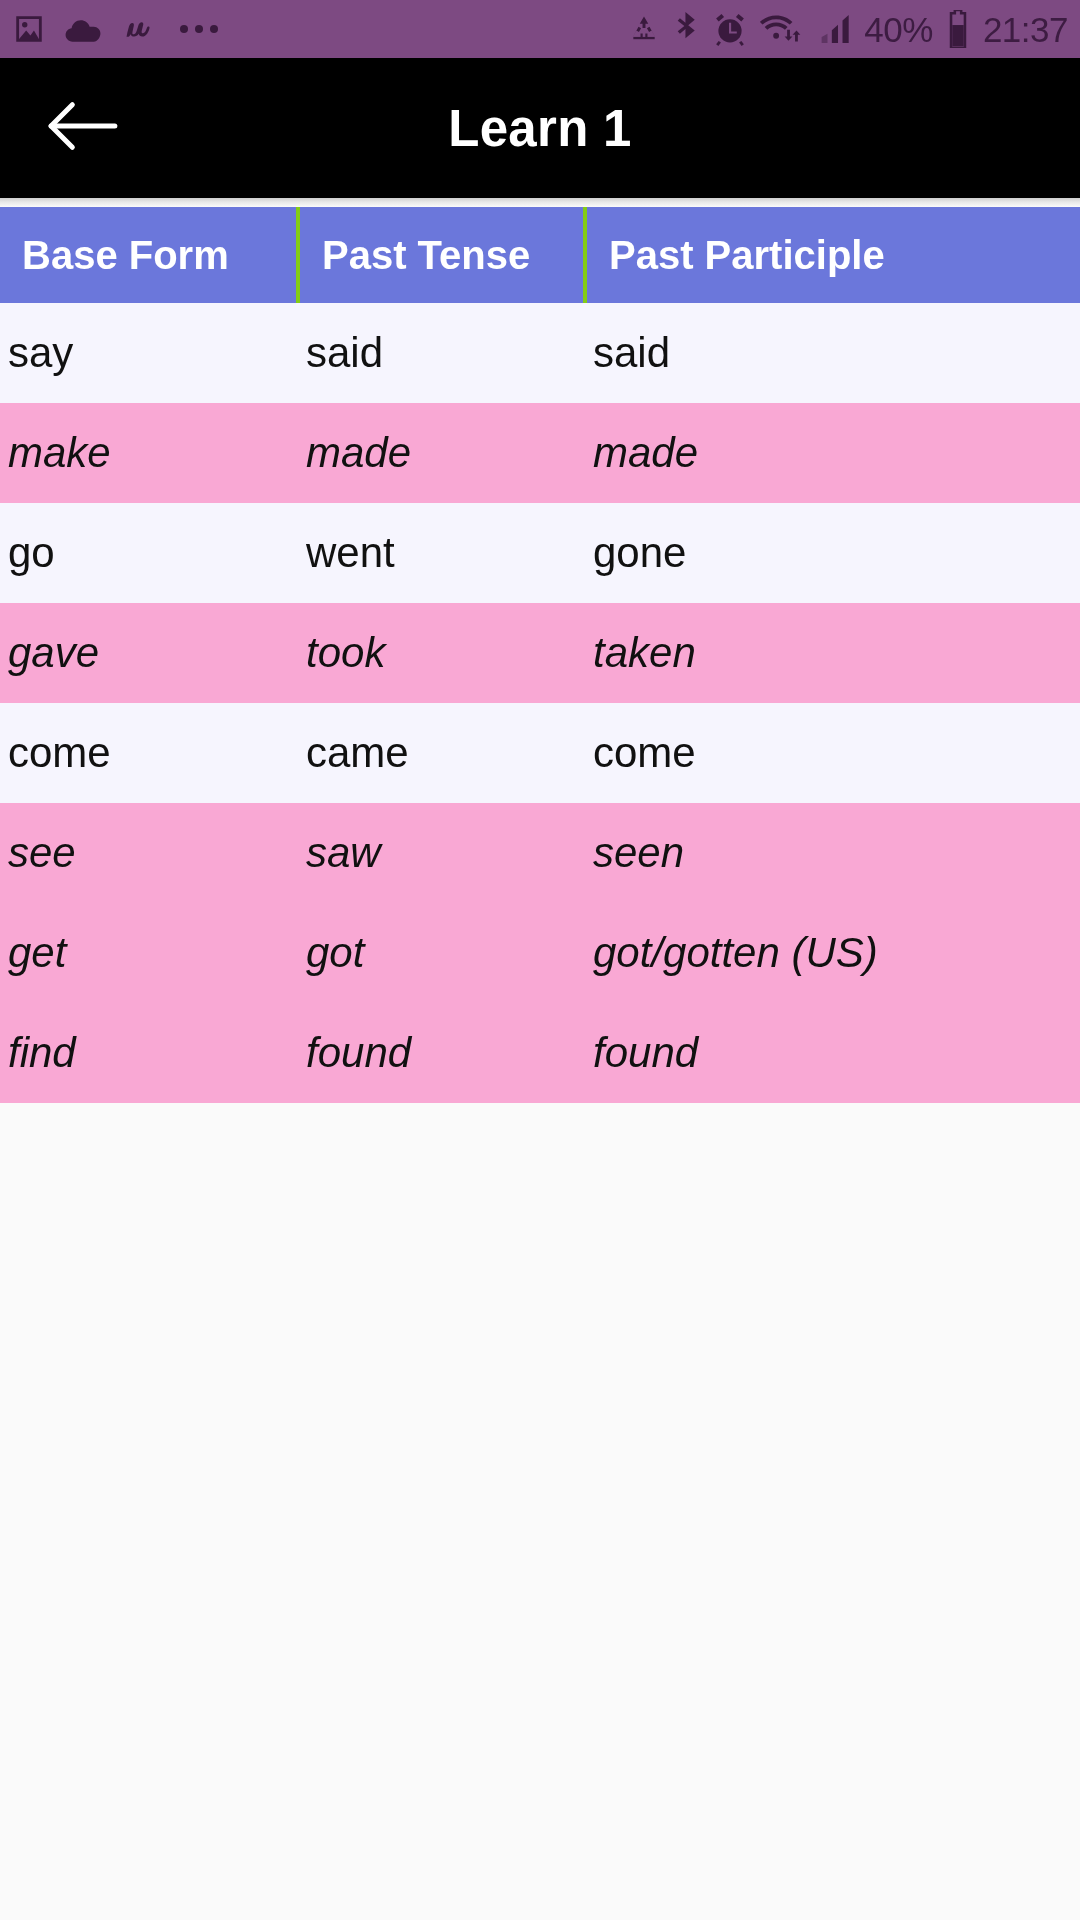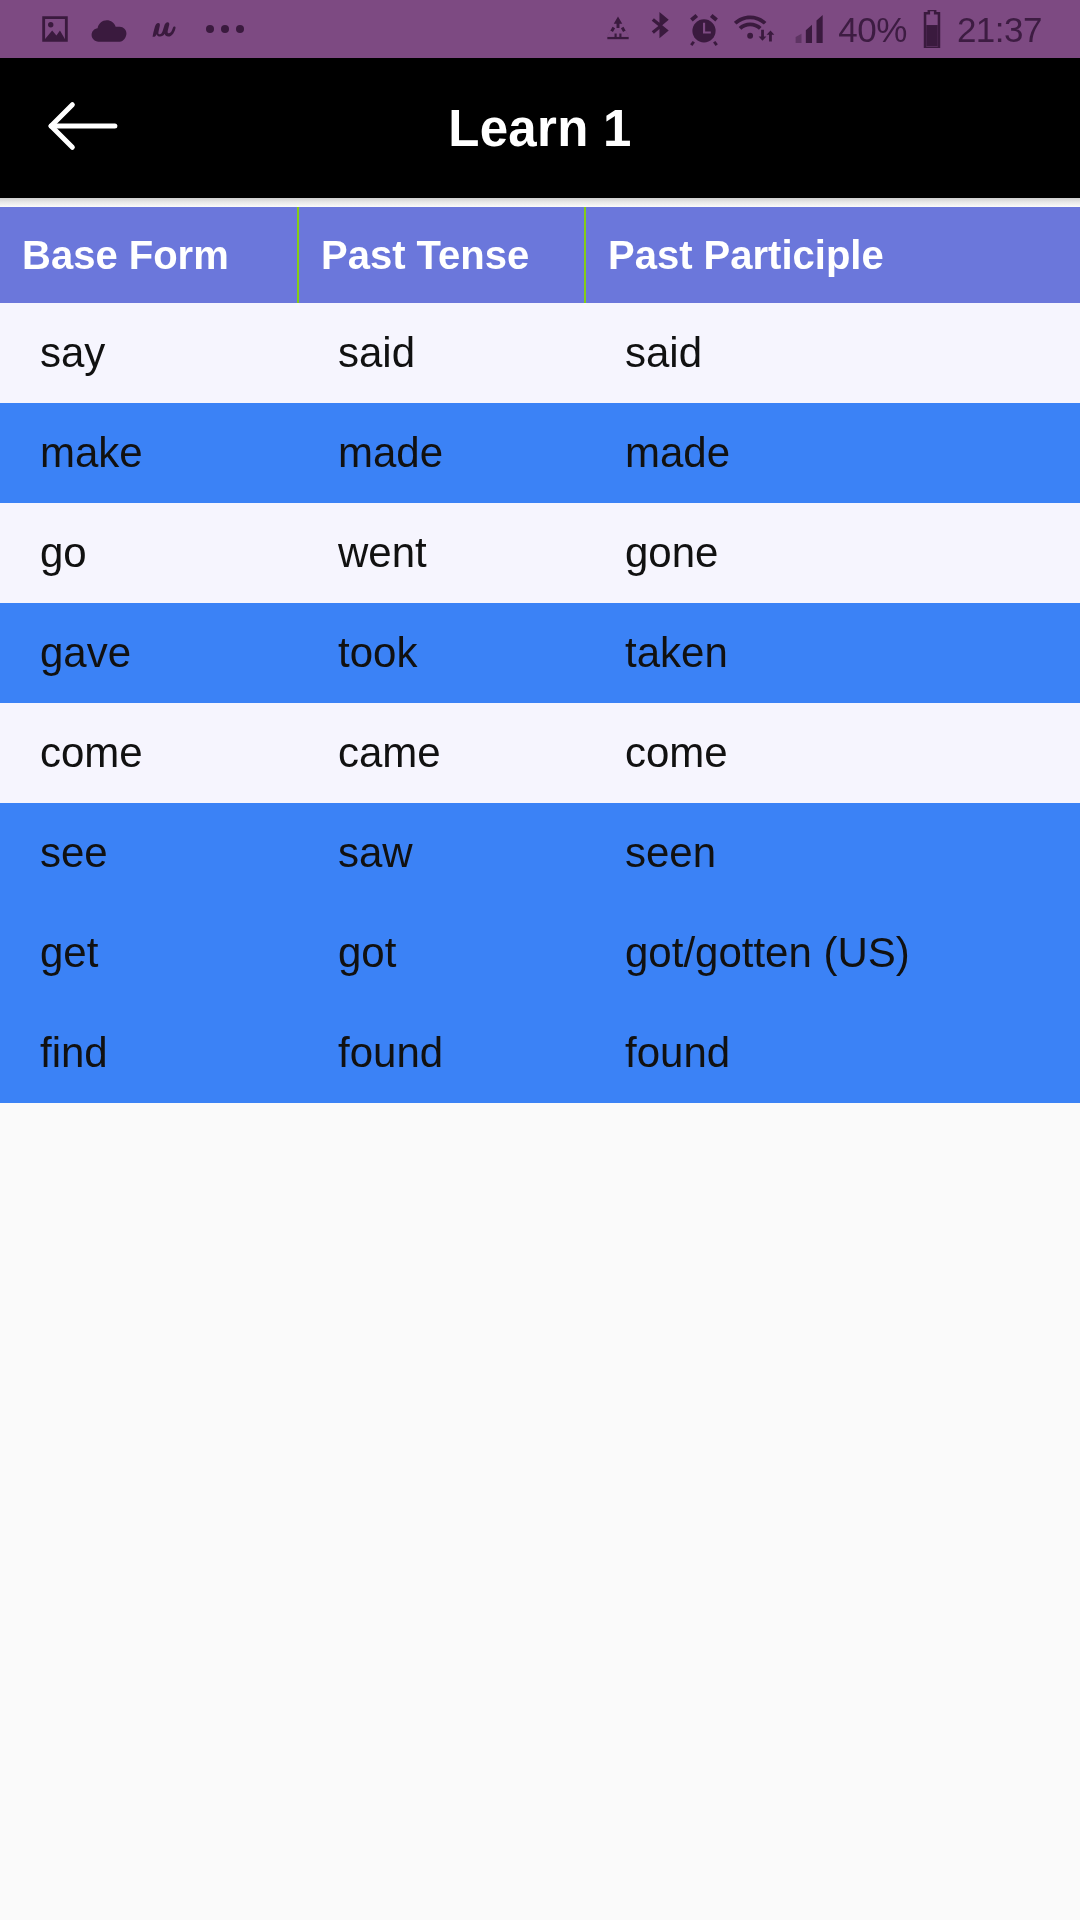--- a/index.html
+++ b/index.html
@@ -8,21 +8,21 @@
     background:#ffffff;
     font-family:"Liberation Sans", sans-serif;
     overflow:hidden;
   }
 
   
   #status-bar{
     height:58px; width:1080px;
     background:#7d4a82;
     display:flex; align-items:center;
-    padding:0 38px;
+    padding:0 12px;
     color:#3a1a3e;
   }
   #status-left{ display:flex; align-items:center; gap:18px; }
   #status-right{ margin-left:auto; display:flex; align-items:center; gap:13px; }
   .sb-ico{ display:block; fill:#3a1a3e; }
   #status-dots{ display:flex; gap:7px; align-items:center; margin-left:6px; }
   #status-dots i{ width:8px; height:8px; border-radius:50%; background:#3a1a3e; display:block; }
   .sb-text{
     font-size:35px; font-weight:400; color:#3d1c42;
     letter-spacing:-0.5px; line-height:1;
@@ -69,37 +69,37 @@
   thead th{
     background:#6b77db;
     color:#ffffff;
     font-size:40px;
     font-weight:bold;
     text-align:left;
     vertical-align:middle;
     height:96px;
     padding:0 0 0 22px;
     font-family:"Liberation Sans", sans-serif;
-    border-right:2px solid #84cc16;
+    border-right:4px solid #84cc16;
   }
   thead th:last-child{ border-right:none;margin-top:28px; }
 
   tbody td{
     font-size:42px;
     color:#111111;
     font-weight:400;
     text-align:left;
     vertical-align:middle;
     height:100px;
-    padding:14px 14px 14px 40px;
+    padding:14px 14px 14px 8px;
     font-family:"Liberation Sans", sans-serif;
     line-height:1.08;
   }
   tbody tr.odd td{ background:#f6f5fe; }
-  tbody tr.even td{ background:#3b82f6; }
+  tbody tr.even td{ background:#f9a8d4;font-style:italic; }
 </style>
 </head>
 <body>
 
 <div id="status-bar">
 
   <div id="status-left">
 
     <span>
       <svg class="sb-ico" width="34" height="34" viewBox="0 0 24 24">

